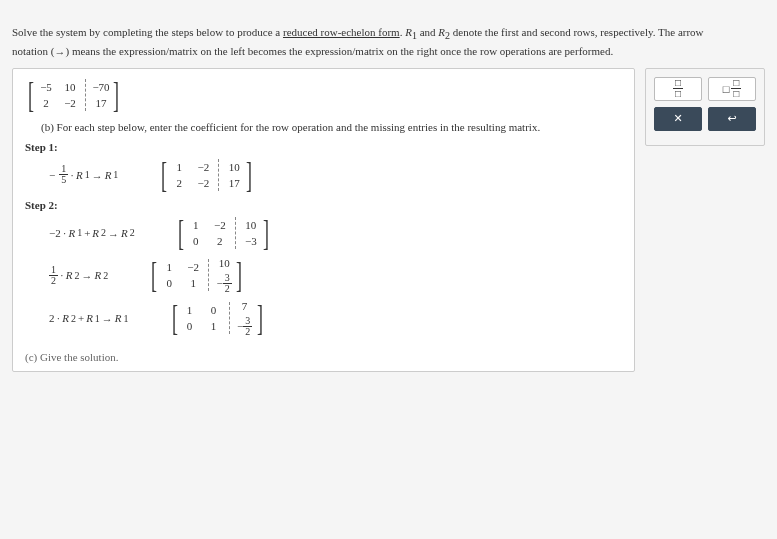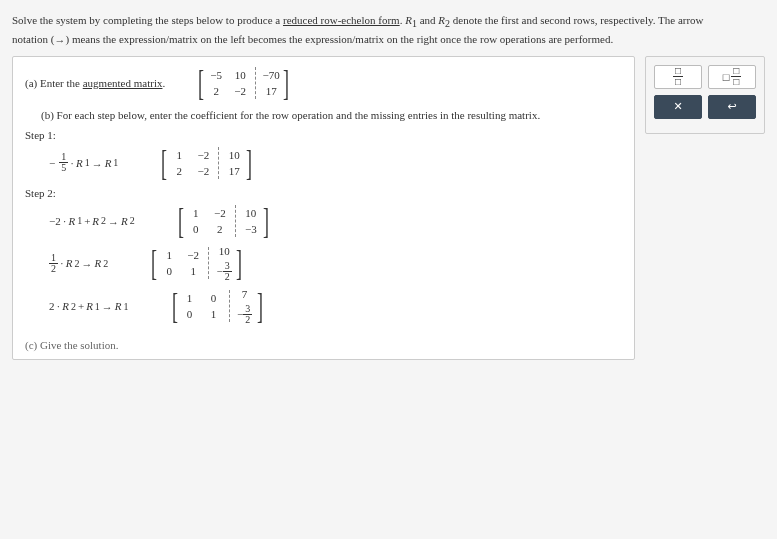--- a/index.html
+++ b/index.html
@@ -1,17 +1,17 @@
 <!DOCTYPE html>
 <html><head>
 <meta charset="utf-8">
 <style>
 *{box-sizing:border-box;margin:0;padding:0}
 body{font-family:Georgia,serif;background:#f5f5f5;width:777px;height:539px;overflow:hidden;font-size:11px;color:#333}
-.page{padding:12px 12px}
+.page{padding:24px 12px}
 .intro{line-height:1.5;margin-bottom:8px}
 .link{text-decoration:underline;color:#333}
 .sub{font-size:10px}
 .panel{display:flex;gap:10px}
 .main{flex:1;border:1px solid #ccc;background:#fff;padding:8px 12px;border-radius:2px}
 .side{width:120px}
 .btns{background:#f5f5f5;border:1px solid #ccc;padding:8px;border-radius:2px}
 .btn-row{display:flex;gap:6px;margin-bottom:6px}
 .btn{flex:1;background:#fff;border:1px solid #bbb;border-radius:2px;height:24px;display:flex;align-items:center;justify-content:center;font-size:11px}
 .btn-dark{background:#3a4a5a;color:#fff;border-color:#3a4a5a}
@@ -21,39 +21,36 @@
 .mcontent{display:flex;gap:6px;align-items:center}
 .mcol{display:flex;flex-direction:column;gap:4px;align-items:center;min-width:18px}
 .mdash{border-left:1px dashed #888;height:32px}
 .step{margin:6px 0}
 .step-row{display:flex;align-items:center;gap:40px;margin-left:24px;margin-top:4px}
 .frac{display:inline-flex;flex-direction:column;align-items:center;line-height:1;font-size:10px;vertical-align:middle}
 .frac .n{border-bottom:1px solid #333;padding:0 2px}
 .frac .d{padding:0 2px}
 .neg{margin-right:2px}
 .op{display:flex;align-items:center;gap:2px}
-.step-label{font-weight:normal;margin-bottom:2px}
+.step-label{font-weight:bold;margin-bottom:2px}
 .part-b{margin:8px 16px}
 </style>
 </head>
 <body>
 
 <div class="page">
   <div class="intro">
     <span>Solve the system by completing the steps below to produce a </span><span class="link">reduced row-echelon form</span><span>. </span><i>R</i><sub class="sub">1</sub><span> and </span><i>R</i><sub class="sub">2</sub><span> denote the first and second rows, respectively. The arrow</span><br>
     <span>notation (→) means the expression/matrix on the left becomes the expression/matrix on the right once the row operations are performed.</span>
   </div>
 
   <div class="panel">
     <div class="main">
 
       <div class="row-a">
-        <div>
-          <span>(a) Enter the </span><span class="link">augmented matrix</span><span>.</span>
-        </div>
         <div class="matrix">
           <span class="mbracket">[</span>
           <div class="mcontent">
             <div class="mcol">
                 <span>−5</span>
                 <span>2</span>
               </div>
             <div class="mcol">
                 <span>10</span>
                 <span>−2</span>

